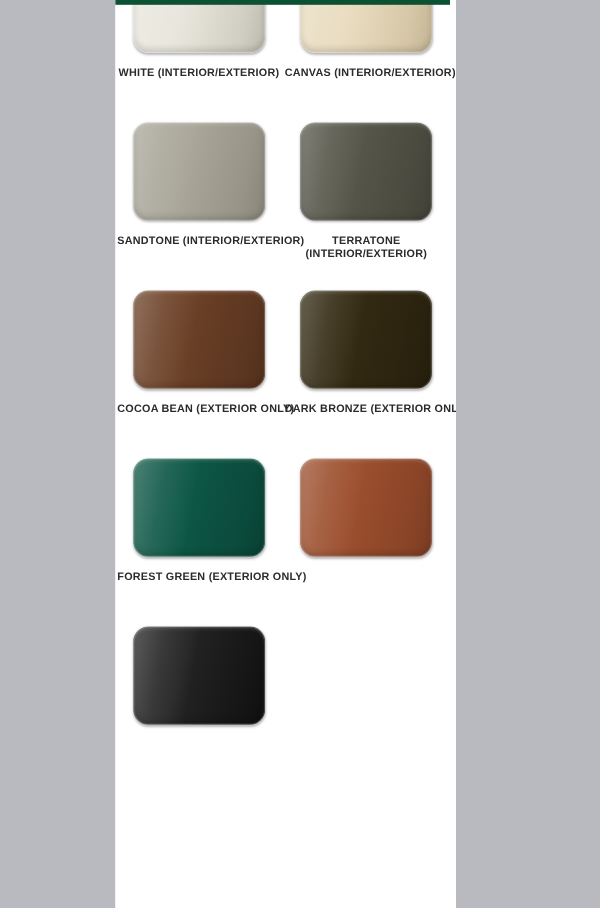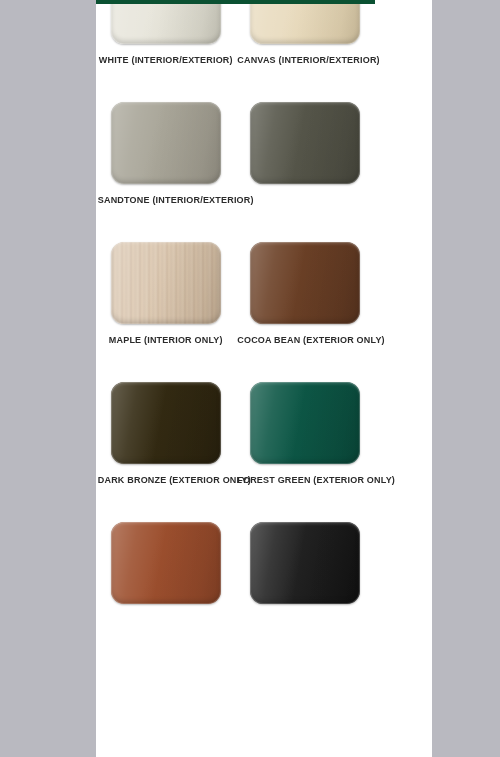--- a/index.html
+++ b/index.html
@@ -19,21 +19,21 @@
   #page-backdrop {
     position: absolute;
     inset: 0;
     background: #b9b9c0;
   }
 
   #content-panel {
     position: absolute;
     left: 96px;
     top: 0;
-    width: 336px;
+    width: 284px;
     height: 757px;
     background: #ffffff;
     overflow: hidden;
   }
 
   #top-accent-bar {
     position: absolute;
     left: 0;
     top: 0;
     width: 279px;
@@ -169,27 +169,21 @@
           <div class="chip-fill" style="background: linear-gradient(105deg, rgb(169, 166, 153) 0%, rgb(169, 166, 153) 38%, rgb(155, 151, 138) 100%);"></div>
           <div class="chip-grain"></div>
         </div>
         <div class="swatch-label">SANDTONE (INTERIOR/EXTERIOR)</div>
       </div>
       <div class="swatch-cell">
         <div class="swatch-chip">
           <div class="chip-fill" style="background: linear-gradient(105deg, rgb(86, 86, 74) 0%, rgb(86, 86, 74) 38%, rgb(74, 74, 63) 100%);"></div>
           <div class="chip-grain"></div>
         </div>
-      </div>
-      <div class="swatch-cell">
-        <div class="swatch-chip wood">
-          <div class="chip-fill" style="background: linear-gradient(105deg, rgb(223, 205, 184) 0%, rgb(223, 205, 184) 38%, rgb(207, 185, 159) 100%);"></div>
-          <div class="chip-grain"></div>
-        </div>
-        <div class="swatch-label">MAPLE (INTERIOR ONLY)</div>
+        <div class="swatch-label wrap">TERRATONE (INTERIOR/EXTERIOR)</div>
       </div>
       <div class="swatch-cell">
         <div class="swatch-chip">
           <div class="chip-fill" style="background: linear-gradient(105deg, rgb(107, 64, 38) 0%, rgb(107, 64, 38) 38%, rgb(92, 54, 32) 100%);"></div>
           <div class="chip-grain"></div>
         </div>
         <div class="swatch-label">COCOA BEAN (EXTERIOR ONLY)</div>
       </div>
       <div class="swatch-cell">
         <div class="swatch-chip">

